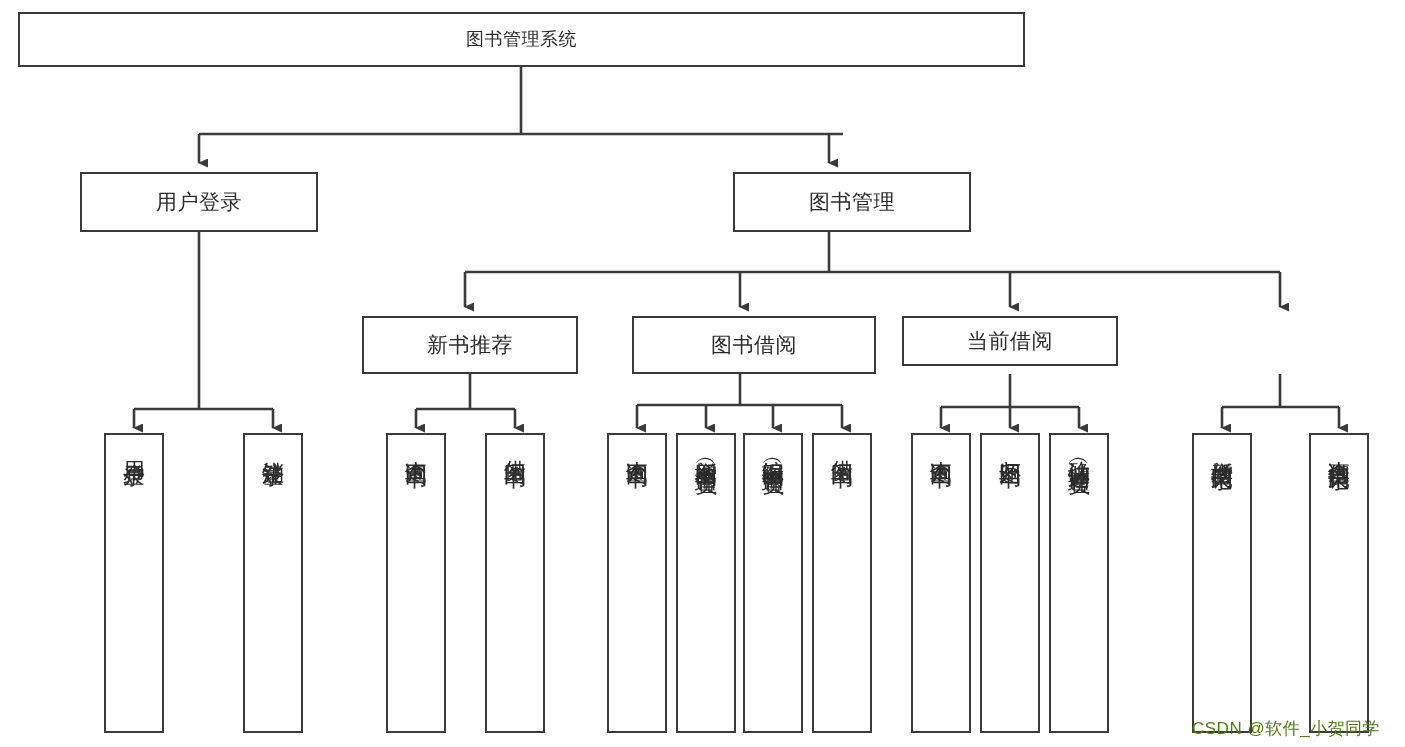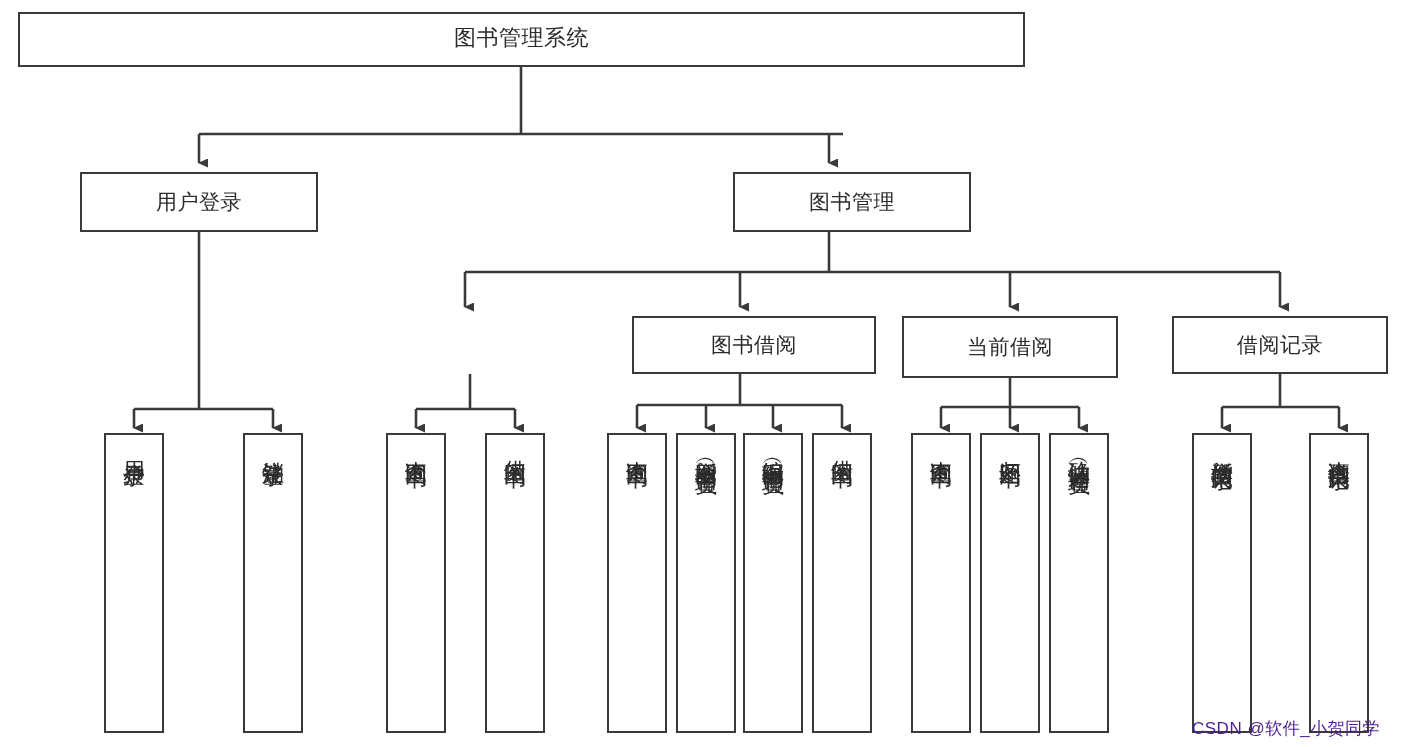--- a/index.html
+++ b/index.html
@@ -42,41 +42,40 @@
     text-align: center;
     line-height: 1.18;
   }
   
   .node.horizontal .label {
     writing-mode: horizontal-tb;
     font-size: 21px;
     letter-spacing: 0.5px;
   }
   .node.root .label {
-    font-size: 22px;
-    font-family: Liberation Mono, monospace;
+    font-size: 18px;
   }
   
   .node.vertical {
     align-items: flex-start;
     justify-content: center;
     padding-top: 8px;
   }
   .node.vertical .label {
     writing-mode: vertical-rl;
     text-orientation: upright;
     font-size: 22px;
     letter-spacing: 2px;
     line-height: 1;
     max-height: 285px;
   }
   .watermark {
     position: absolute;
     font-size: 17px;
-    color: #4c1d95;
+    color: #4d7c0f;
     white-space: nowrap;
     z-index: 3;
     letter-spacing: 0.5px;
   }
 </style>
 </head>
 <body>
 
 <div id="diagram-root">
 
@@ -135,32 +134,32 @@
   </div>
 
   <div class="node horizontal" style="left:80px; top:172px; width:238px; height:60px;">
     <span class="label">用户登录</span>
   </div>
 
   <div class="node horizontal" style="left:710px; top:172px; width:238px; height:60px;margin-left:23px;">
     <span class="label">图书管理</span>
   </div>
 
+  <div class="node horizontal" style="left:362px; top:316px; width:216px; height:58px;">
+    <span class="label">新书推荐</span>
+  </div>
 
   <div class="node horizontal" style="left:632px; top:316px; width:244px; height:58px;">
     <span class="label">图书借阅</span>
   </div>
 
-  <div class="node horizontal" style="left:902px; top:316px; width:216px; height:62px;">
+  <div class="node horizontal" style="left:902px; top:316px; width:216px; height:50px;">
     <span class="label">当前借阅</span>
   </div>
 
-  <div class="node horizontal" style="left:1172px; top:316px; width:216px; height:58px;">
-    <span class="label">借阅记录</span>
-  </div>
 
   <div class="node vertical" style="left:104px; top:433px; width:60px; height:300px;">
     <span class="label">用户登录</span>
   </div>
 
   <div class="node vertical" style="left:243px; top:433px; width:60px; height:300px;">
     <span class="label">注销登录</span>
   </div>
 
   <div class="node vertical" style="left:386px; top:433px; width:60px; height:300px;">

